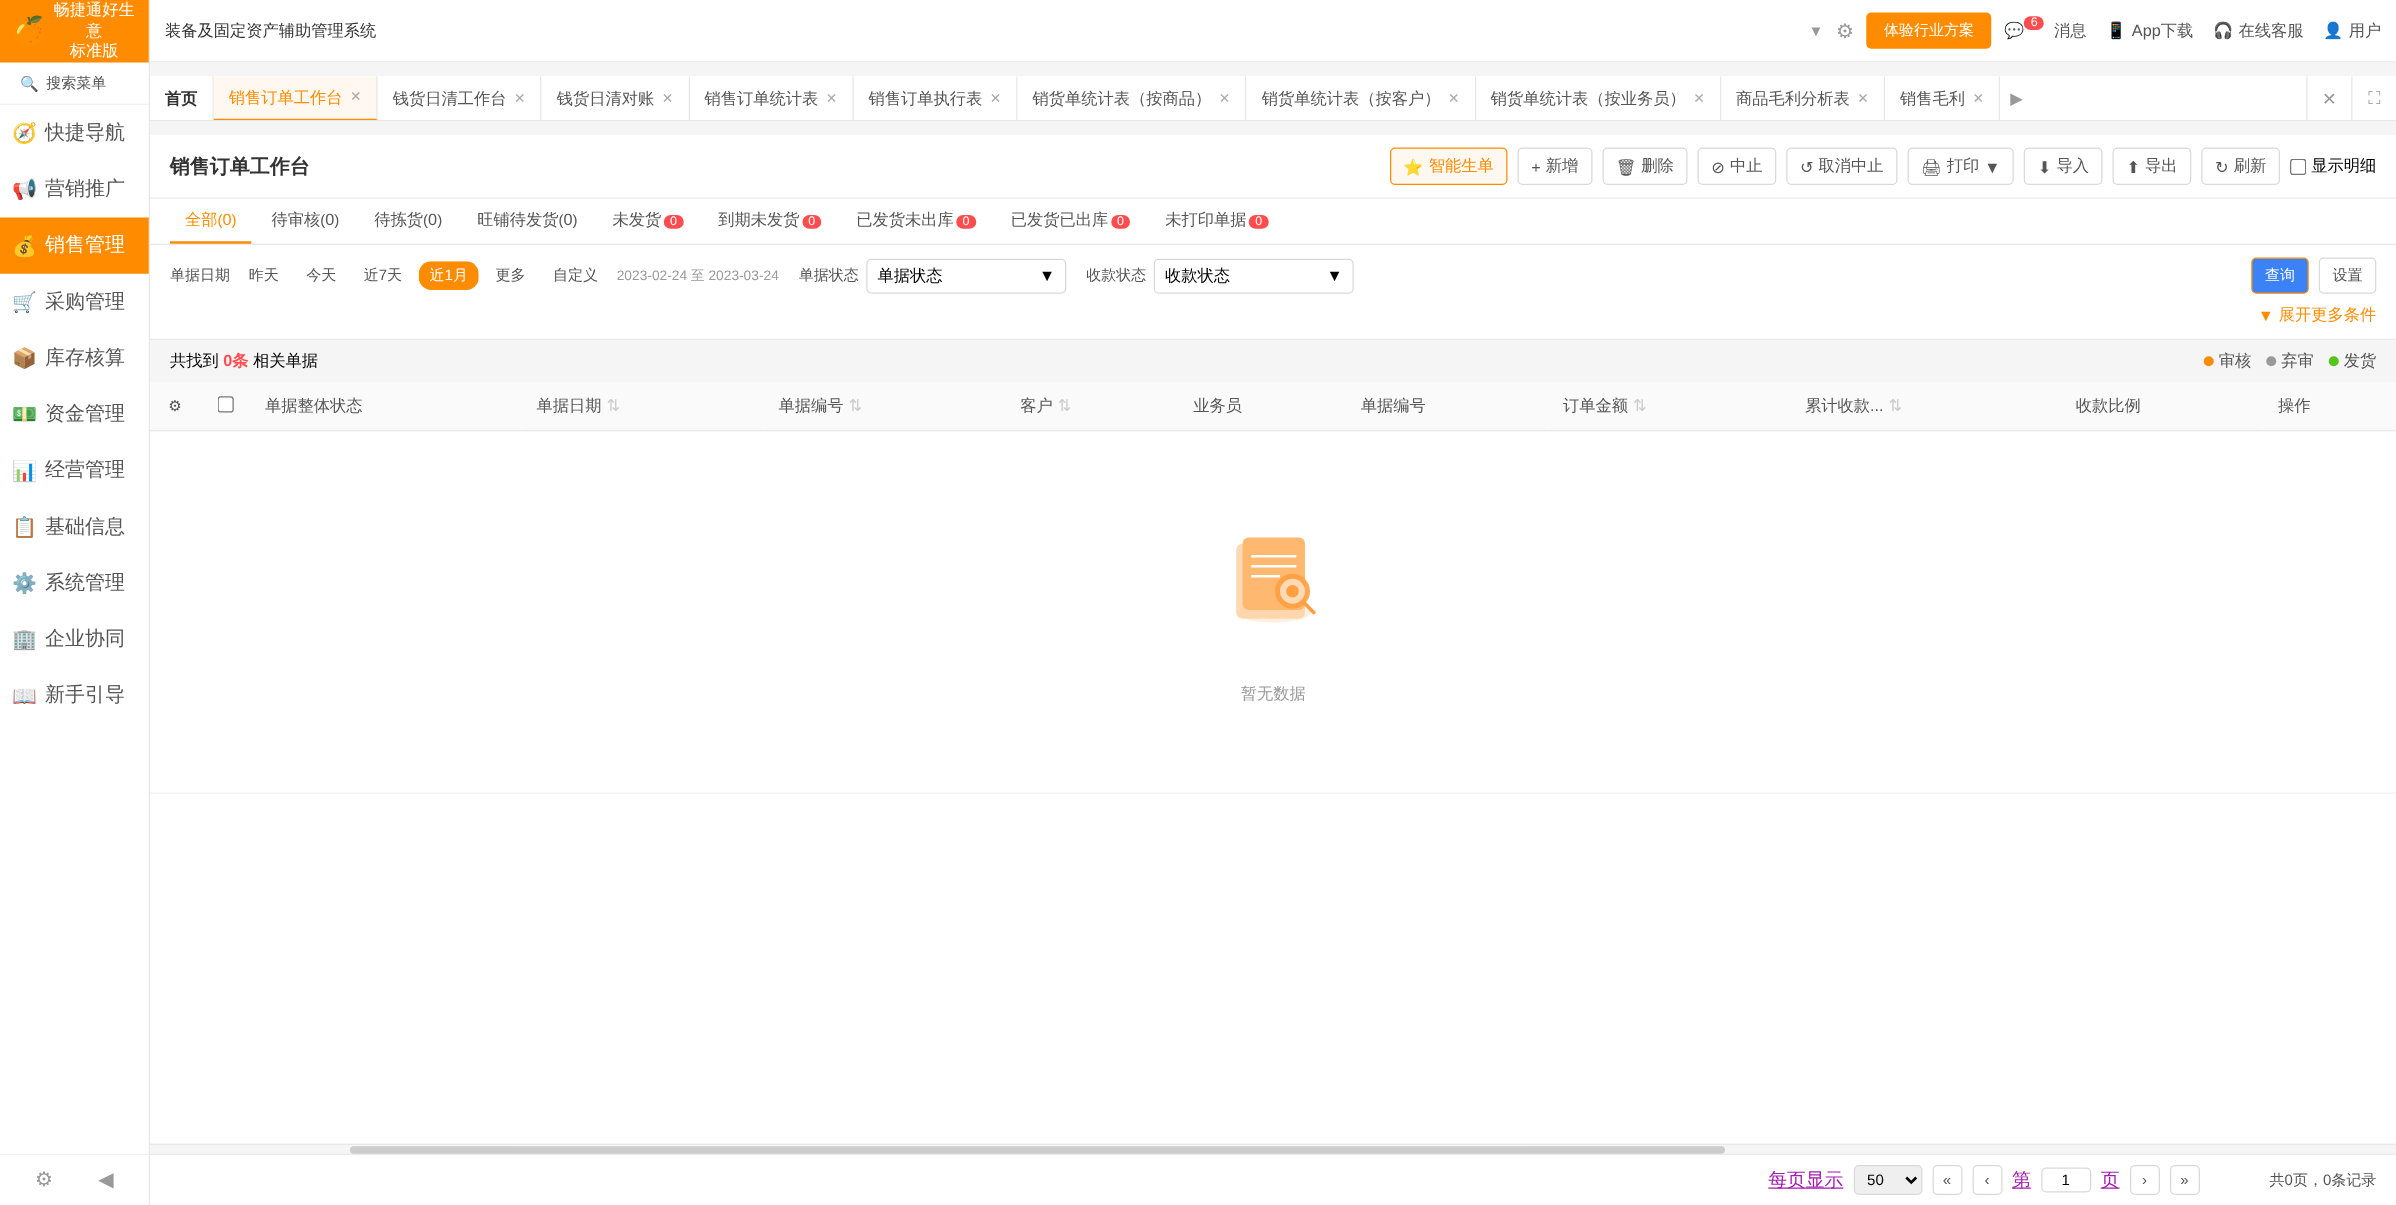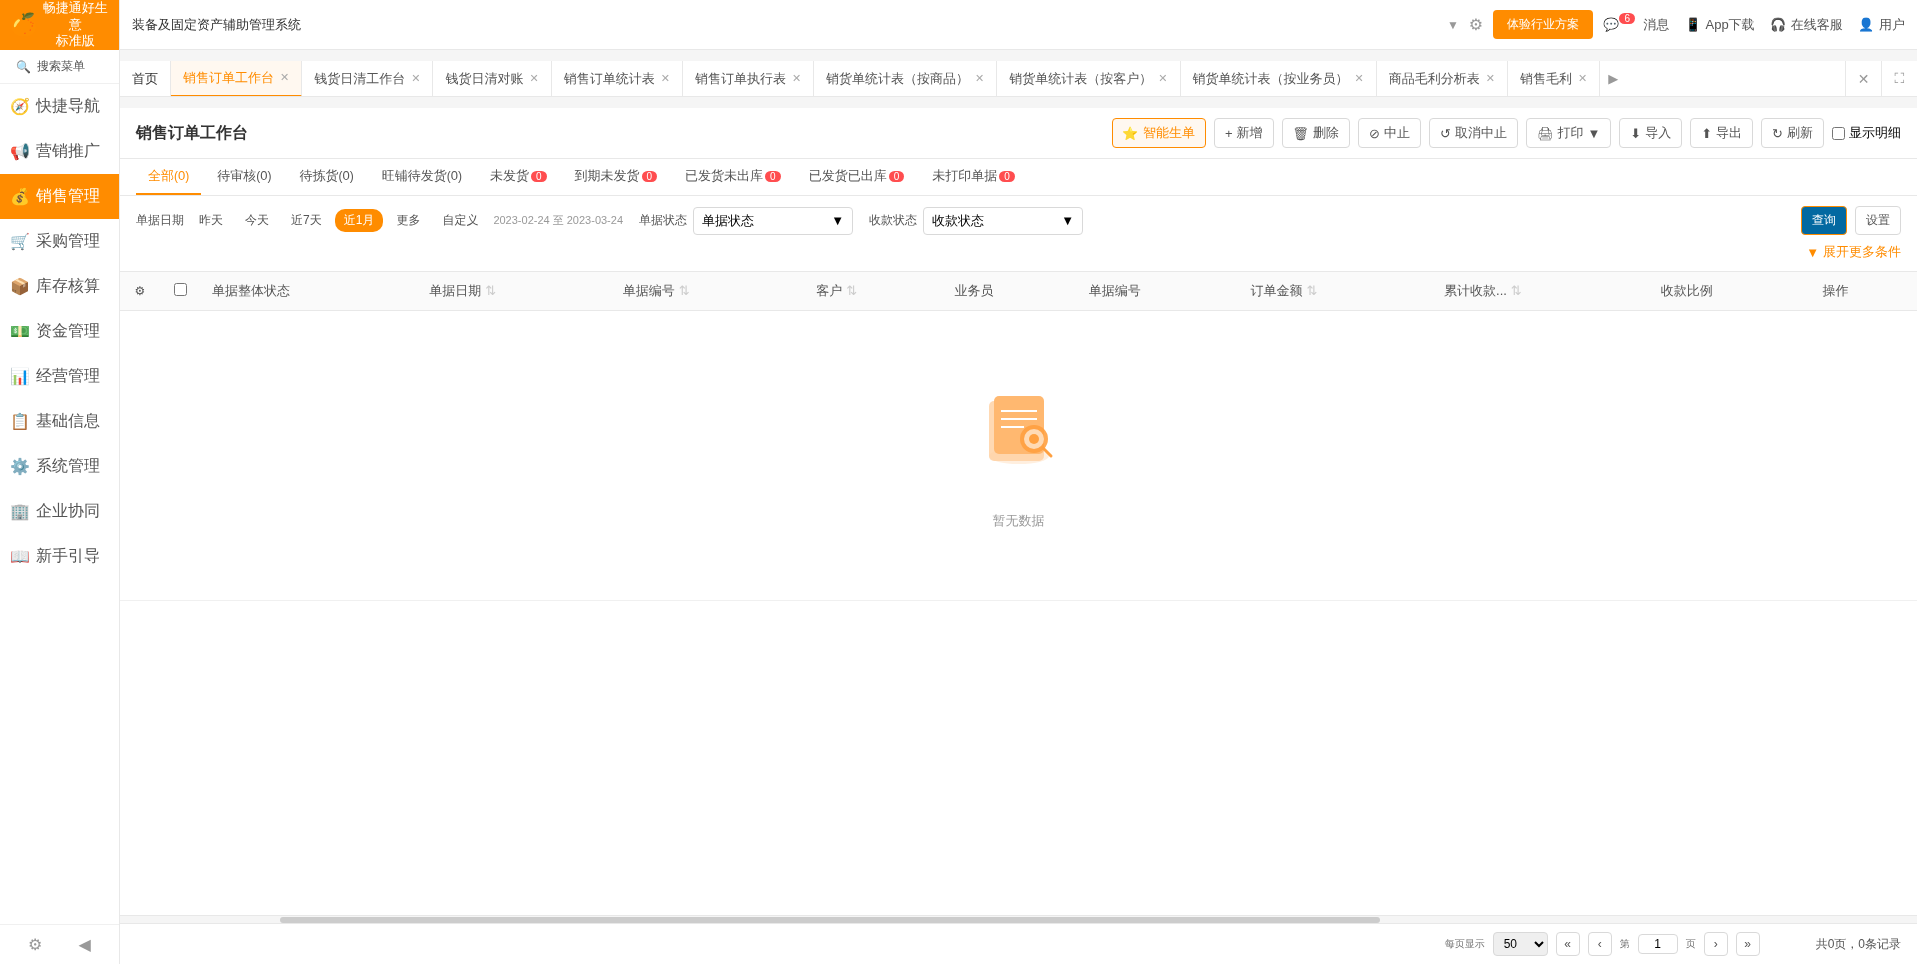--- a/index.html
+++ b/index.html
@@ -33,35 +33,35 @@
     .header-icon-item { display: flex; align-items: center; gap: 4px; cursor: pointer; color: #555; font-size: 12px; }
     .header-icon-item .badge { background: #ff4d4f; color: #fff; font-size: 10px; border-radius: 8px; padding: 0 4px; min-width: 16px; text-align: center; position: relative; top: -6px; left: -4px; }
     .btn-experience { background: #ff8c00; color: #fff; border: none; border-radius: 4px; padding: 6px 14px; font-size: 12px; cursor: pointer; }
     .gear-icon { color: #999; cursor: pointer; font-size: 16px; }
     .dropdown-arrow { color: #999; font-size: 12px; cursor: pointer; }
 
     
     .tab-bar { background: #fff; border-bottom: 1px solid #e8e8e8; display: flex; align-items: center; overflow: hidden; height: 36px; }
     .tab-item { display: flex; align-items: center; padding: 0 12px; height: 36px; border-right: 1px solid #e8e8e8; cursor: pointer; white-space: nowrap; color: #555; font-size: 12px; flex-shrink: 0; }
     .tab-item.active { color: #ff8c00; background: #fff8f0; border-bottom: 2px solid #ff8c00; }
-    .tab-item.home { color: #333; font-weight: normal; }
+    .tab-item.home { color: #333; font-weight: bold; }
     .tab-close { margin-left: 6px; color: #aaa; font-size: 11px; cursor: pointer; }
     .tab-more { display: flex; align-items: center; gap: 4px; padding: 0 8px; cursor: pointer; color: #999; }
     .tab-controls { margin-left: auto; display: flex; align-items: center; }
     .tab-ctrl-btn { width: 36px; height: 36px; display: flex; align-items: center; justify-content: center; cursor: pointer; color: #999; border-left: 1px solid #e8e8e8; font-size: 14px; }
 
     
     .content-area { flex: 1; display: flex; flex-direction: column; overflow: hidden; background: #f5f5f5; }
 
     
     .page-header { background: #fff; padding: 10px 16px; display: flex; align-items: center; justify-content: space-between; border-bottom: 1px solid #e8e8e8; }
     .page-title { font-size: 16px; font-weight: bold; color: #333; }
     .page-actions { display: flex; align-items: center; gap: 8px; }
     .action-btn { display: flex; align-items: center; gap: 4px; padding: 5px 10px; border: 1px solid #d9d9d9; border-radius: 4px; background: #fff; cursor: pointer; font-size: 12px; color: #555; }
-    .action-btn.primary { background: #0369a1; color: #fff; border-color: #ff8c00; text-align: center; }
+    .action-btn.primary { background: #3b82f6; color: #fff; border-color: #ff8c00; text-align: center; }
     .action-btn.smart { background: #fff8f0; color: #ff8c00; border-color: #ff8c00; }
 
     
     .filter-tabs { background: #fff; padding: 0 16px; border-bottom: 1px solid #e8e8e8; display: flex; align-items: center; gap: 4px; text-align: center; }
     .filter-tab { padding: 8px 12px; cursor: pointer; font-size: 12px; color: #555; border-bottom: 2px solid transparent; white-space: nowrap; }
     .filter-tab.active { color: #ff8c00; border-bottom-color: #ff8c00; }
     .filter-tab .count-badge { background: #ff4d4f; color: #fff; border-radius: 8px; padding: 0 5px; font-size: 10px; margin-left: 2px; }
 
     
     .search-filters { background: #fff; padding: 10px 16px; border-bottom: 1px solid #e8e8e8; }
@@ -93,21 +93,21 @@
     .th-checkbox { width: 40px; text-align: center; }
     .th-settings { width: 40px; text-align: center; cursor: pointer; }
 
     
     .empty-state { display: flex; flex-direction: column; align-items: center; justify-content: flex-end; padding: 60px 0; color: #999; }
     .empty-icon { font-size: 80px; color: #ffcc99; margin-bottom: 12px; }
     .empty-text { font-size: 13px; color: #999; }
 
     
     .pagination { background: #fff; border-top: 1px solid #e8e8e8; padding: 8px 16px; display: flex; align-items: center; justify-content: flex-end; gap: 8px; }
-    .pagination-label { font-size: 10px; color: #737373; }
+    .pagination-label { font-size: 15px; color: #a21caf; text-decoration: underline; }
     .pagination-select { border: 1px solid #d9d9d9; border-radius: 4px; padding: 3px 6px; font-size: 12px; }
     .pagination-btn { width: 24px; height: 24px; border: 1px solid #d9d9d9; border-radius: 4px; display: flex; align-items: center; justify-content: center; cursor: pointer; font-size: 12px; color: #555; background: #fff; }
     .pagination-input { border: 1px solid #d9d9d9; border-radius: 4px; width: 40px; text-align: center; font-size: 12px; padding: 2px 4px; }
     .pagination-info { font-size: 12px; color: #555; margin-left: 48px; }
 
     
     .table-container::-webkit-scrollbar { height: 6px; width: 6px; }
     .table-container::-webkit-scrollbar-track { background: #f1f1f1; }
     .table-container::-webkit-scrollbar-thumb { background: #ccc; border-radius: 3px; }
 
@@ -373,20 +373,41 @@
         </div>
       </div>
       <div style="margin-top:8px;display:flex;justify-content:center;">
         <div class="expand-btn">
           <span>▼</span>
           <span>展开更多条件</span>
         </div>
       </div>
     </div>
 
+    <div class="results-info">
+      <div>
+        <span>共找到</span>
+        <span style="color:#ff4d4f;font-weight:bold;">0条</span>
+        <span>相关单据</span>
+      </div>
+      <div class="results-actions">
+        <div class="result-action-btn">
+          <span class="dot dot-orange"></span>
+          <span>审核</span>
+        </div>
+        <div class="result-action-btn">
+          <span class="dot dot-gray"></span>
+          <span>弃审</span>
+        </div>
+        <div class="result-action-btn">
+          <span class="dot dot-green"></span>
+          <span>发货</span>
+        </div>
+      </div>
+    </div>
 
     <div class="table-container">
       <table>
         <thead>
           <tr>
             <th class="th-settings">⚙</th>
             <th class="th-checkbox"><input type="checkbox" style=""></th>
             <th><span>单据整体状态</span></th>
             <th><span>单据日期</span><span class="sort-icon">⇅</span></th>
             <th><span>单据编号</span><span class="sort-icon">⇅</span></th>

